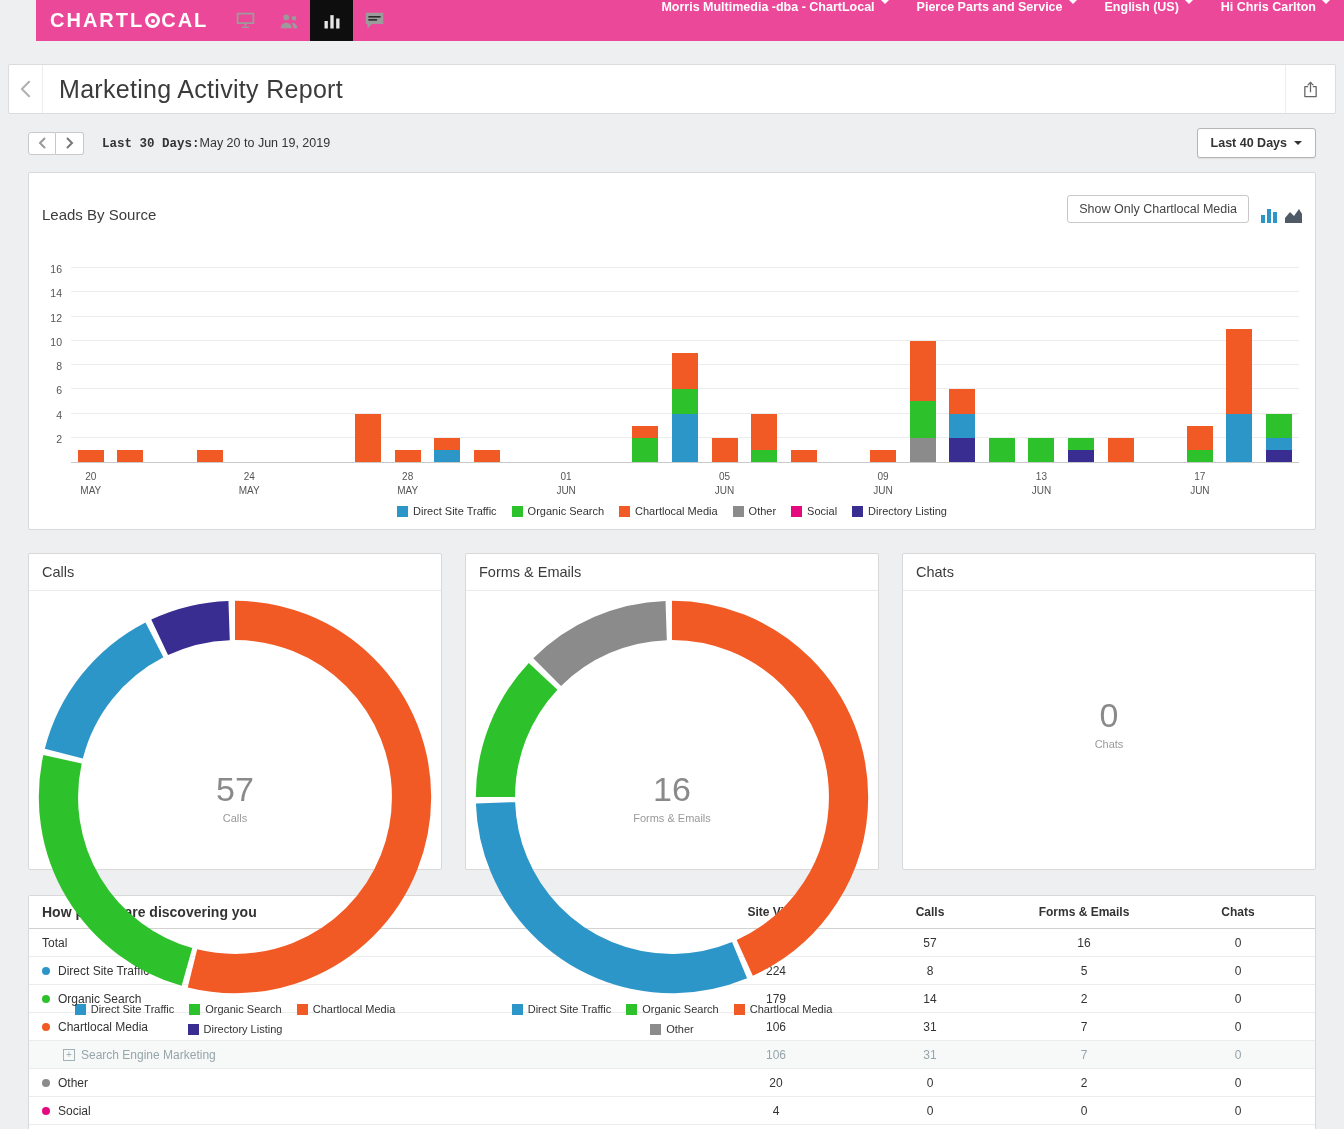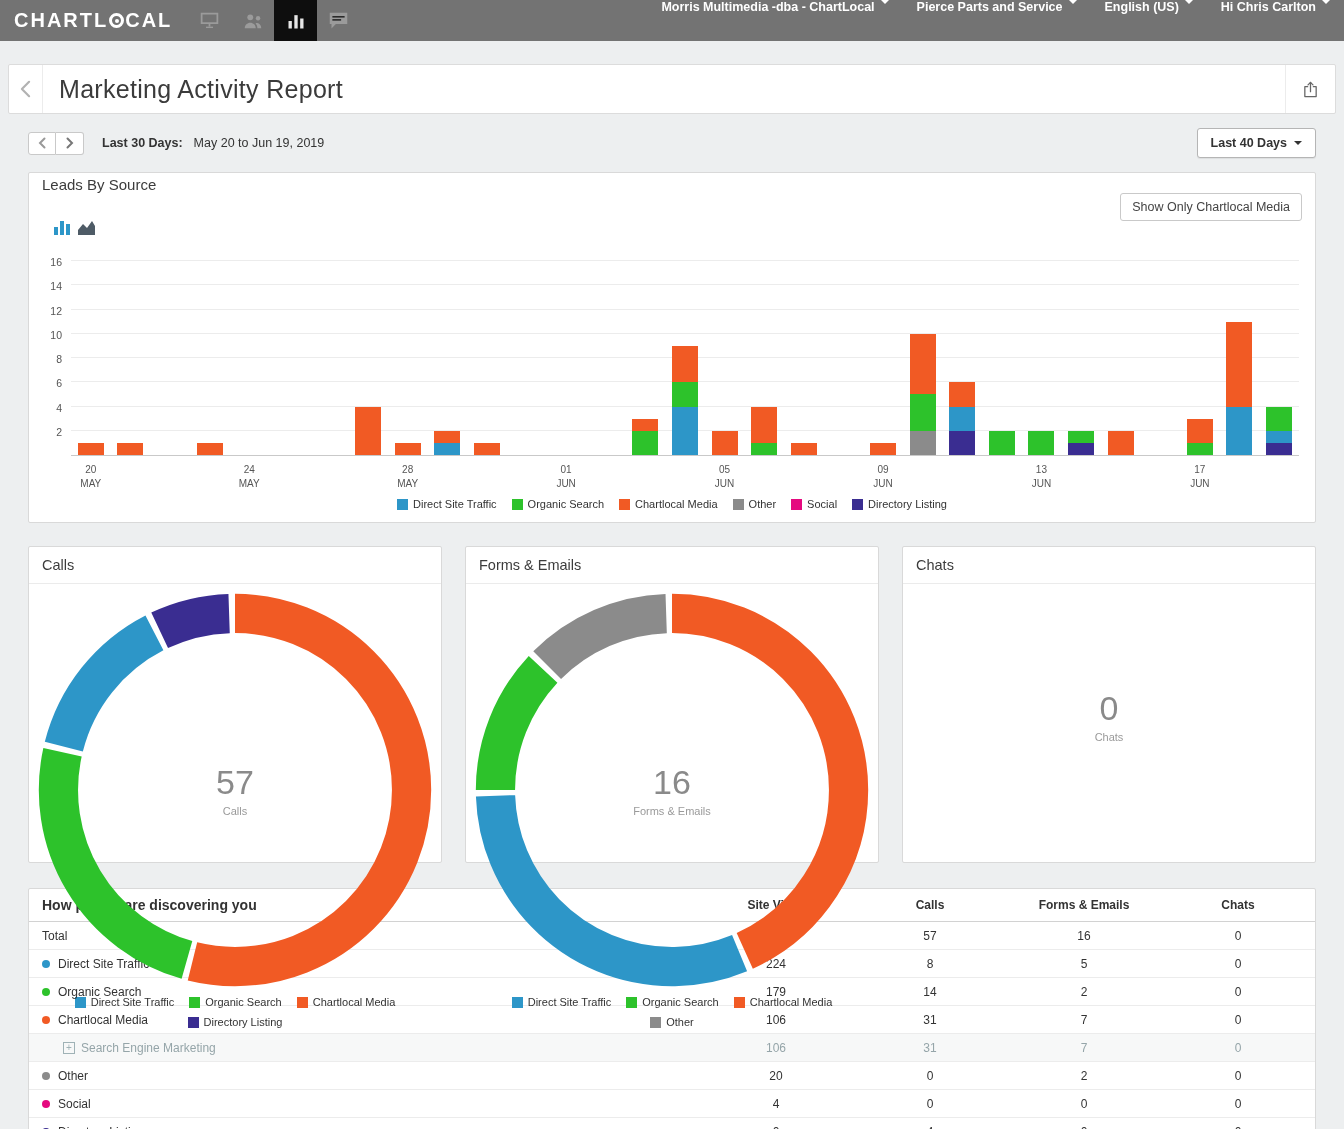--- a/index.html
+++ b/index.html
@@ -4,48 +4,48 @@
 <style>
   * { box-sizing: border-box; margin: 0; padding: 0; }
   html,body { width:1344px; height:1129px; }
   body {
     font-family: "Liberation Sans", sans-serif;
     background:#edeff0;
     color:#333;
     overflow:hidden;
   }
   
-  .navbar { height:41px; background:#737373; display:flex; align-items:center; color:#fff; }
+  .navbar { height:41px; background:#ec4899; display:flex; align-items:center; color:#fff;margin-left:36px; }
   .logo { font-size:20px; font-weight:bold; letter-spacing:2px; margin:0 16px 0 14px; display:flex; align-items:center; cursor:pointer; }
   .logo-o { width:15px; height:15px; border:3px solid #fff; border-radius:50%; display:inline-block; position:relative; margin:0 1px; }
   .logo-o::after { content:''; position:absolute; left:2.5px; top:2.5px; width:4px; height:4px; background:#fff; border-radius:50%; }
   .nav-icon { width:43px; height:41px; display:flex; align-items:center; justify-content:center; cursor:pointer; }
   .nav-icon.active { background:#0e0e0e; }
   .nav-right { margin-left:auto; display:flex; align-items:center; height:100%; }
   .nav-item { display:flex; gap:6px; padding:0 14px; height:100%; font-size:12.5px; font-weight:bold; cursor:pointer; white-space:nowrap; }
   .caret { width:0; height:0; border-left:4px solid transparent; border-right:4px solid transparent; border-top:4px solid #fff; }
   
   .page-header { margin:23px 8px 0; background:#fff; border:1px solid #dcdcdc; border-radius:2px; height:50px; display:flex; align-items:center; }
   .back-btn { width:34px; height:100%; border-right:1px solid #ececec; display:flex; align-items:center; justify-content:center; cursor:pointer; }
   .page-title { padding-left:16px; font-size:25px; color:#3b3b3b; letter-spacing:.3px; }
   .share-btn { margin-left:auto; width:50px; height:100%; border-left:1px solid #ececec; display:flex; align-items:center; justify-content:center; cursor:pointer; }
   
   .sub-header { margin:14px 28px 0; display:flex; align-items:center; }
   .pager { display:flex; }
   .pager-btn { width:28px; height:23px; background:#fff; border:1px solid #c9c9c9; display:flex; align-items:center; justify-content:center; cursor:pointer; color:#8a8a8a; font-size:13px; }
   .pager-btn:first-child { border-radius:3px 0 0 3px; }
   .pager-btn:last-child { border-radius:0 3px 3px 0; border-left:none; }
   .range-text { margin-left:18px; font-size:12.5px; color:#333; }
-  .range-text b { margin-right:11px; }
+  .range-text b { margin-right:0;font-family:Liberation Mono, monospace; }
   .range-dropdown { margin-left:auto; background:#fff; border:1px solid #b5b5b5; border-radius:3px; padding:7px 13px; font-size:12.5px; font-weight:bold; color:#333; display:flex; align-items:center; gap:7px; cursor:pointer; box-shadow:0 1px 1px rgba(0,0,0,.07); }
   .range-dropdown .caret { border-top-color:#333; }
   
   .card { background:#fff; border:1px solid #d9d9d9; border-radius:2px; }
   .leads-card { margin:14px 28px 0; }
-  .card-head { display:flex; align-items:flex-start; padding:3px 13px;flex-direction:column; }
+  .card-head { display:flex; align-items:flex-end; padding:22px 13px; }
   .card-title { font-size:15px; color:#3c3c3c; }
   .show-only-btn { margin-left:auto; border:1px solid #c9c9c9; border-radius:3px; background:#fff; padding:6px 11px; font-size:12.5px; color:#444; cursor:pointer; }
   .chart-type { display:flex; gap:8px; margin-left:12px; align-items:center; }
   .chart-type .ct { cursor:pointer; display:flex; }
   
   .chart-wrap { display:flex; padding:24px 16px 0 10px; }
   .yaxis { width:32px; position:relative; height:194px; }
   .ytick { position:absolute; right:9px; font-size:10.5px; color:#555; }
   .plot-col { flex:1; display:flex; flex-direction:column; }
   .plot { height:194px; position:relative; border-bottom:1px solid #c9c9c9; }

